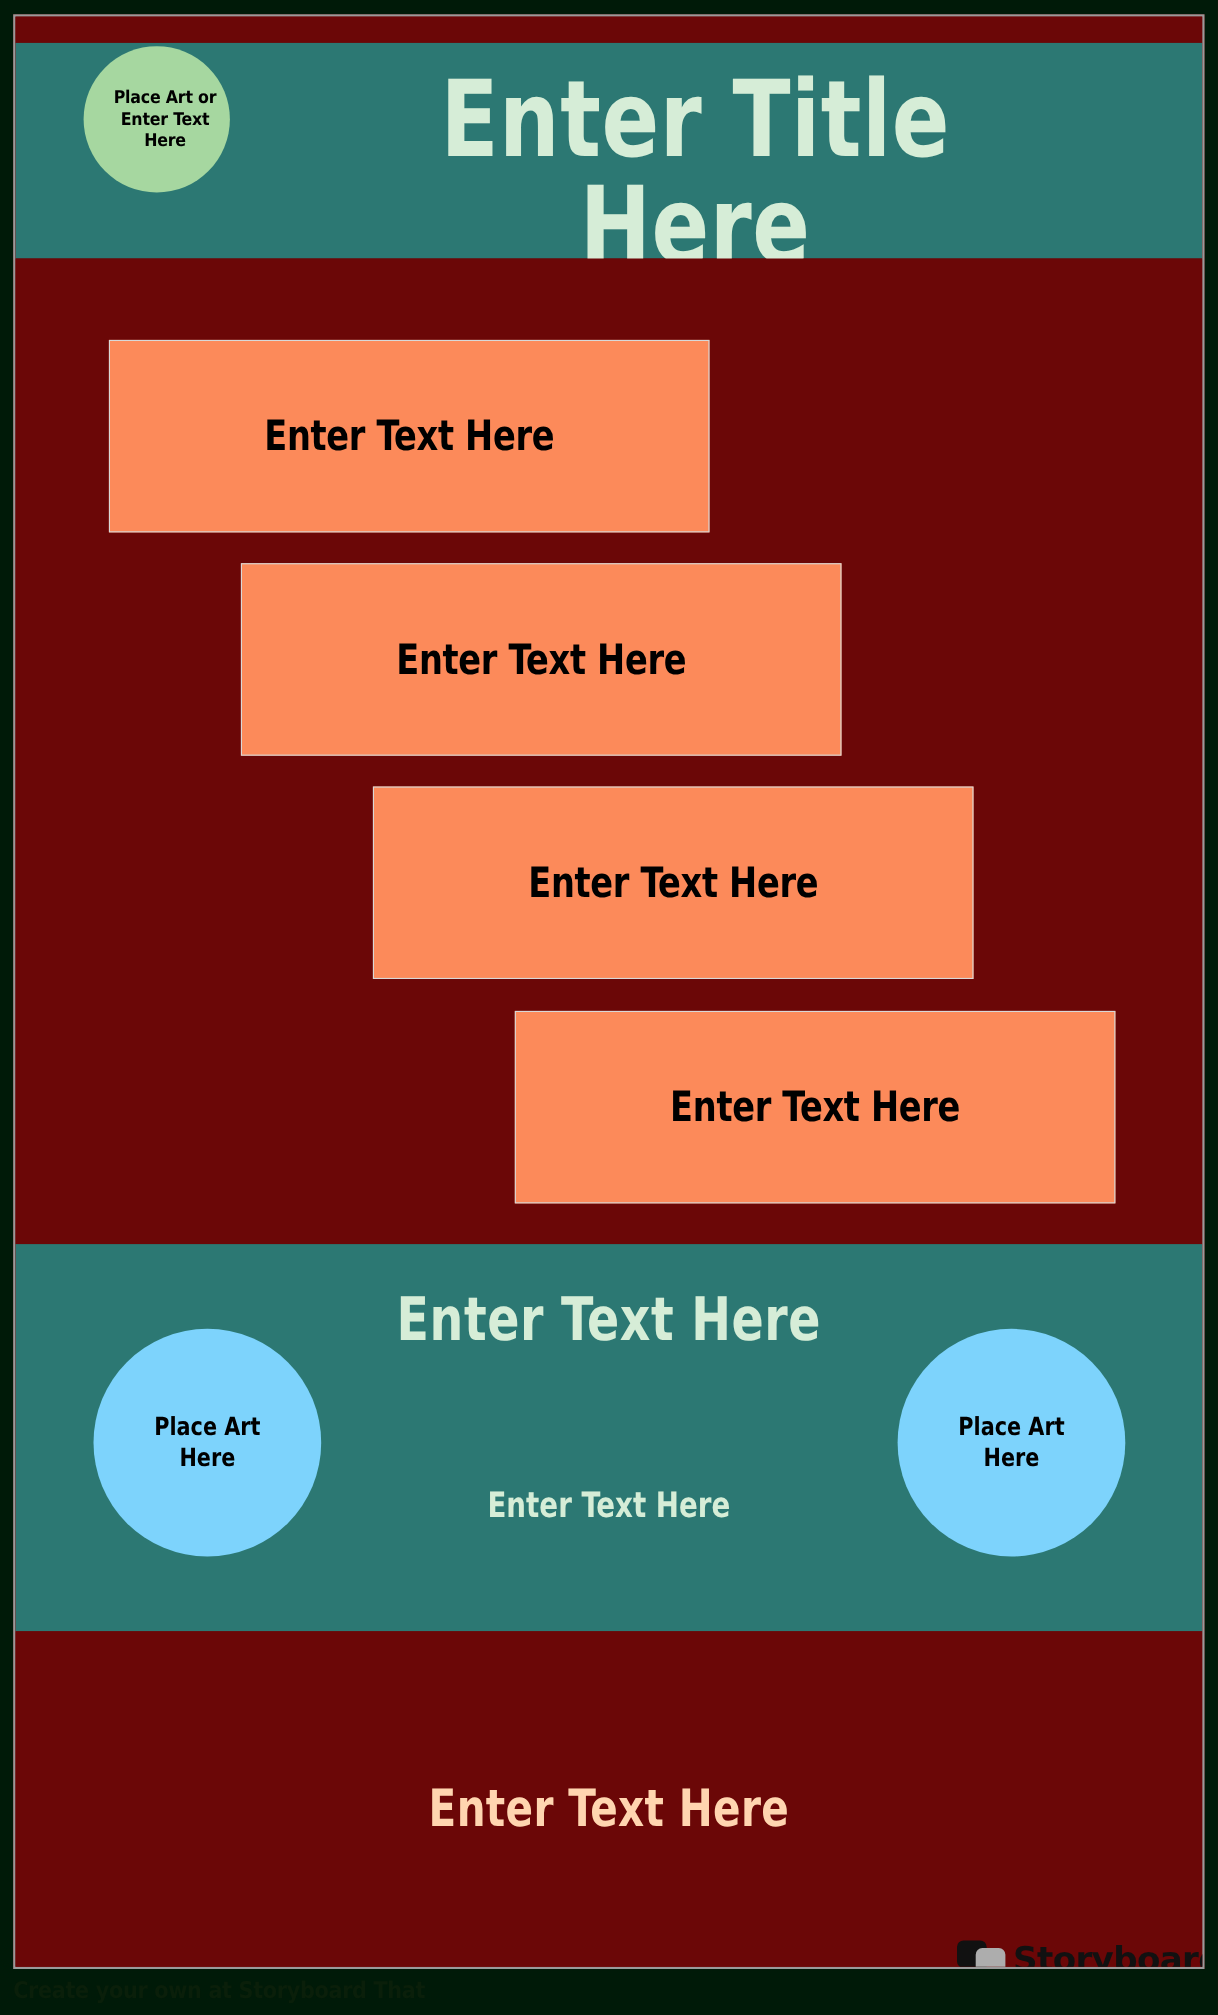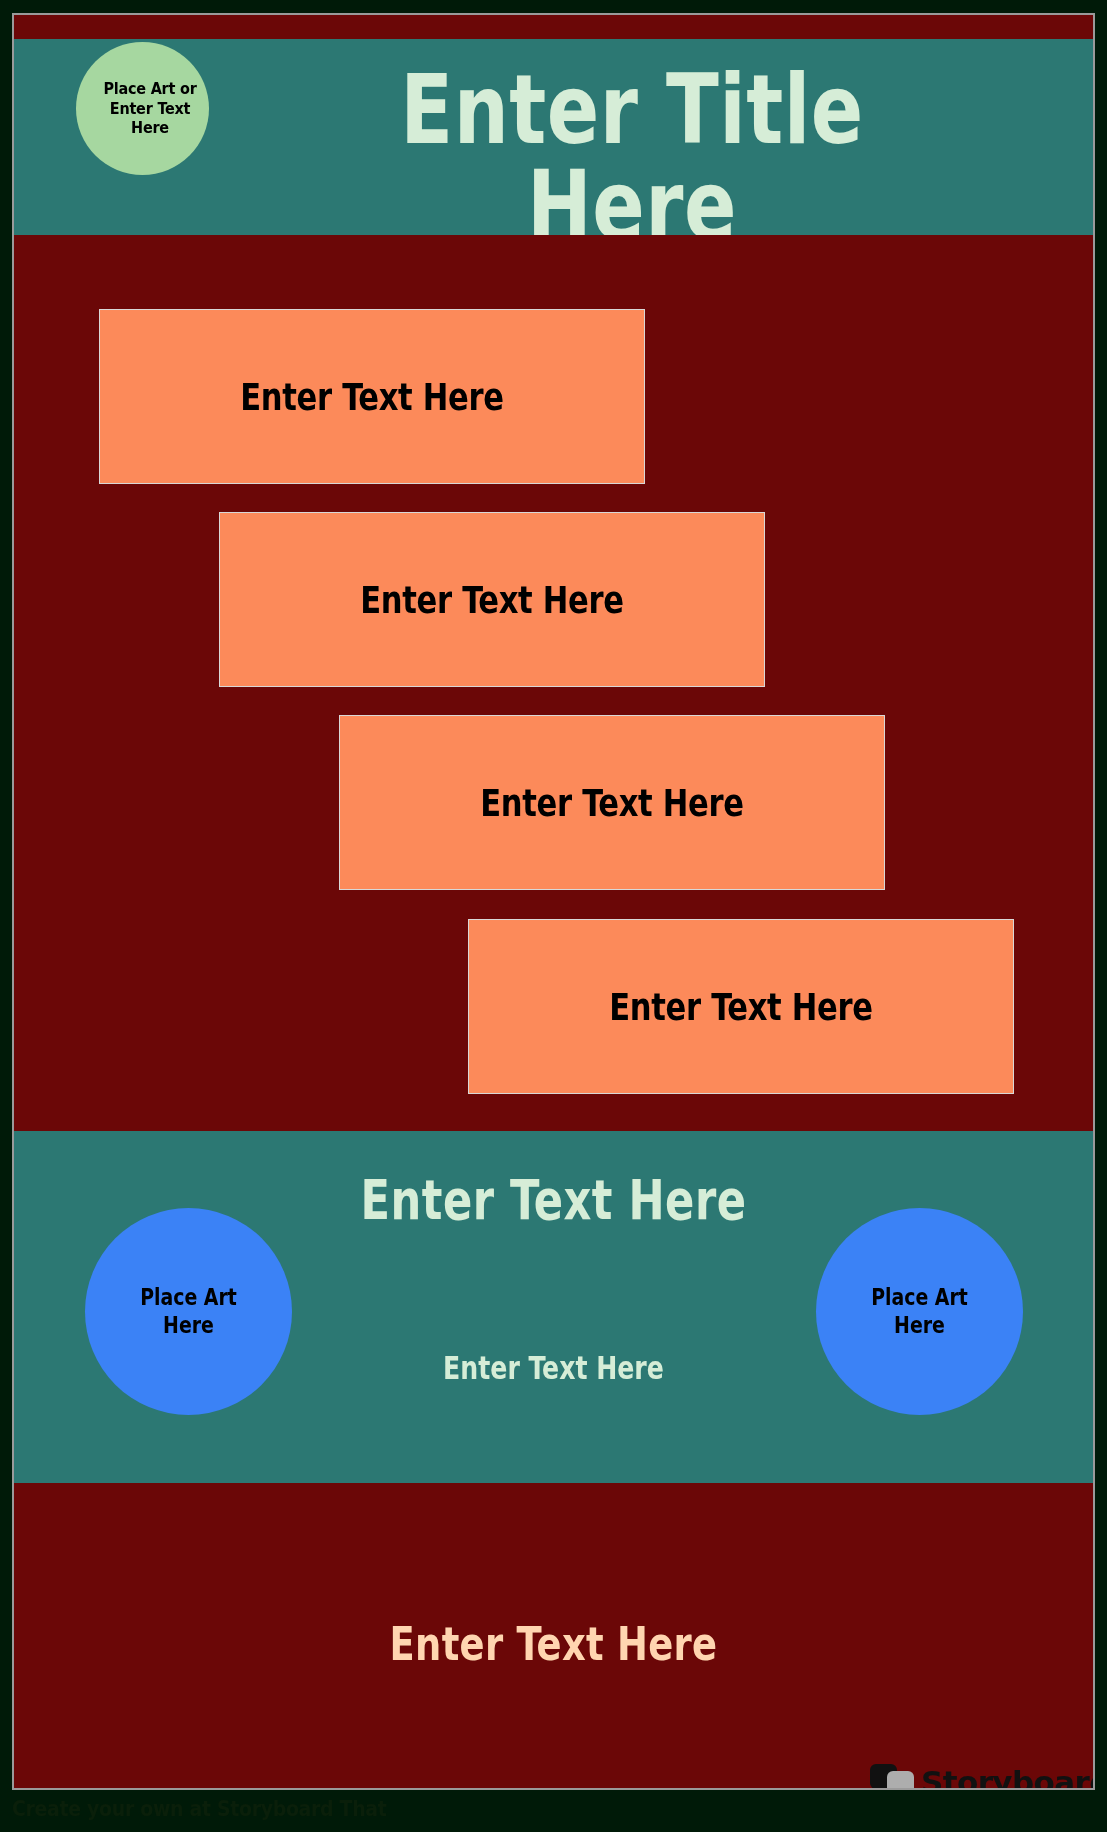--- a/index.html
+++ b/index.html
@@ -129,21 +129,21 @@
     font-size: 28px;
     font-weight: bold;
     font-family: "DejaVu Sans Condensed", "Liberation Sans Narrow", "Liberation Sans", sans-serif;
     transform: scaleY(1.14);
   }
   .art-circle {
     position: absolute;
     width: 207px;
     height: 207px;
     border-radius: 50%;
-    background: #3b82f6;
+    background: #7dd3fc;
     display: flex;
     align-items: center;
     justify-content: center;
     text-align: center;
   }
   .art-circle .cap {
     color: #000;
     font-size: 21px;
     font-weight: bold;
     line-height: 1.25;

